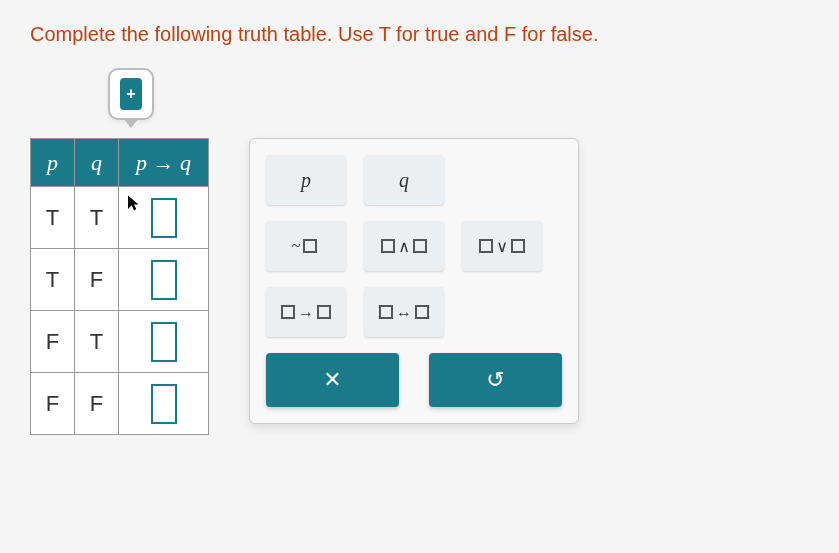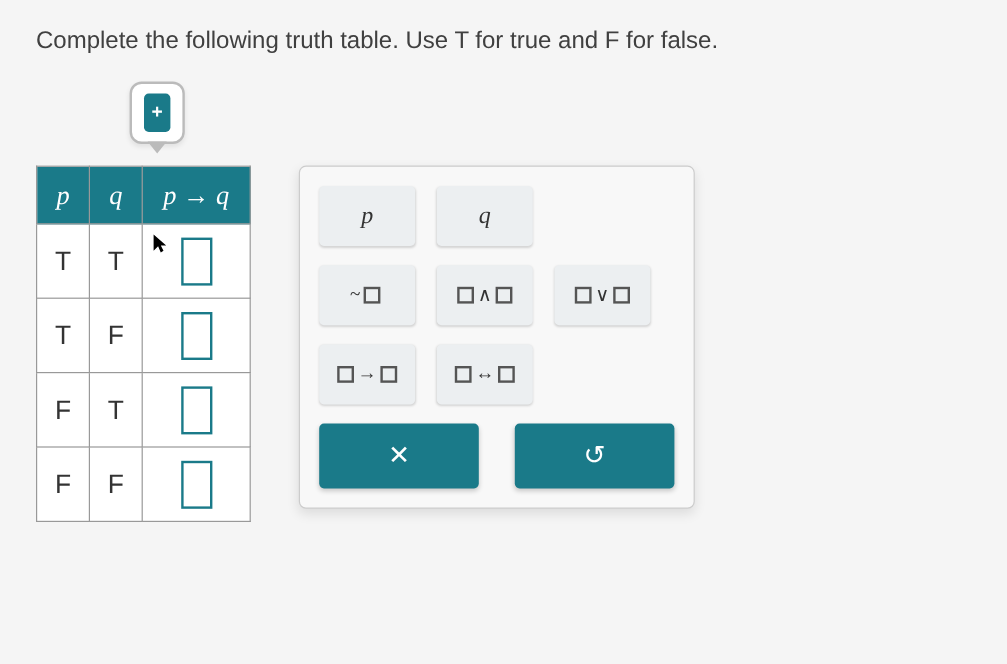--- a/index.html
+++ b/index.html
@@ -8,21 +8,21 @@
       background: #f5f5f5;
       padding: 20px 30px;
       width: 839px;
       height: 553px;
       color: #333;
     }
     .instructions {
       font-size: 20px;
       line-height: 1.4;
       margin-bottom: 30px;
-      color: #404040;
+      color: #c2410c;
     }
     .work-area {
       display: flex;
       align-items: flex-start;
       gap: 40px;
     }
     .table-wrap {
       position: relative;
       margin-top: 60px;
     }

